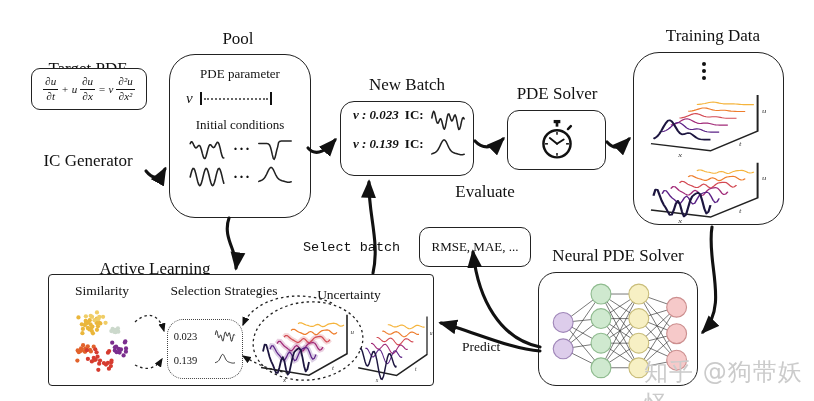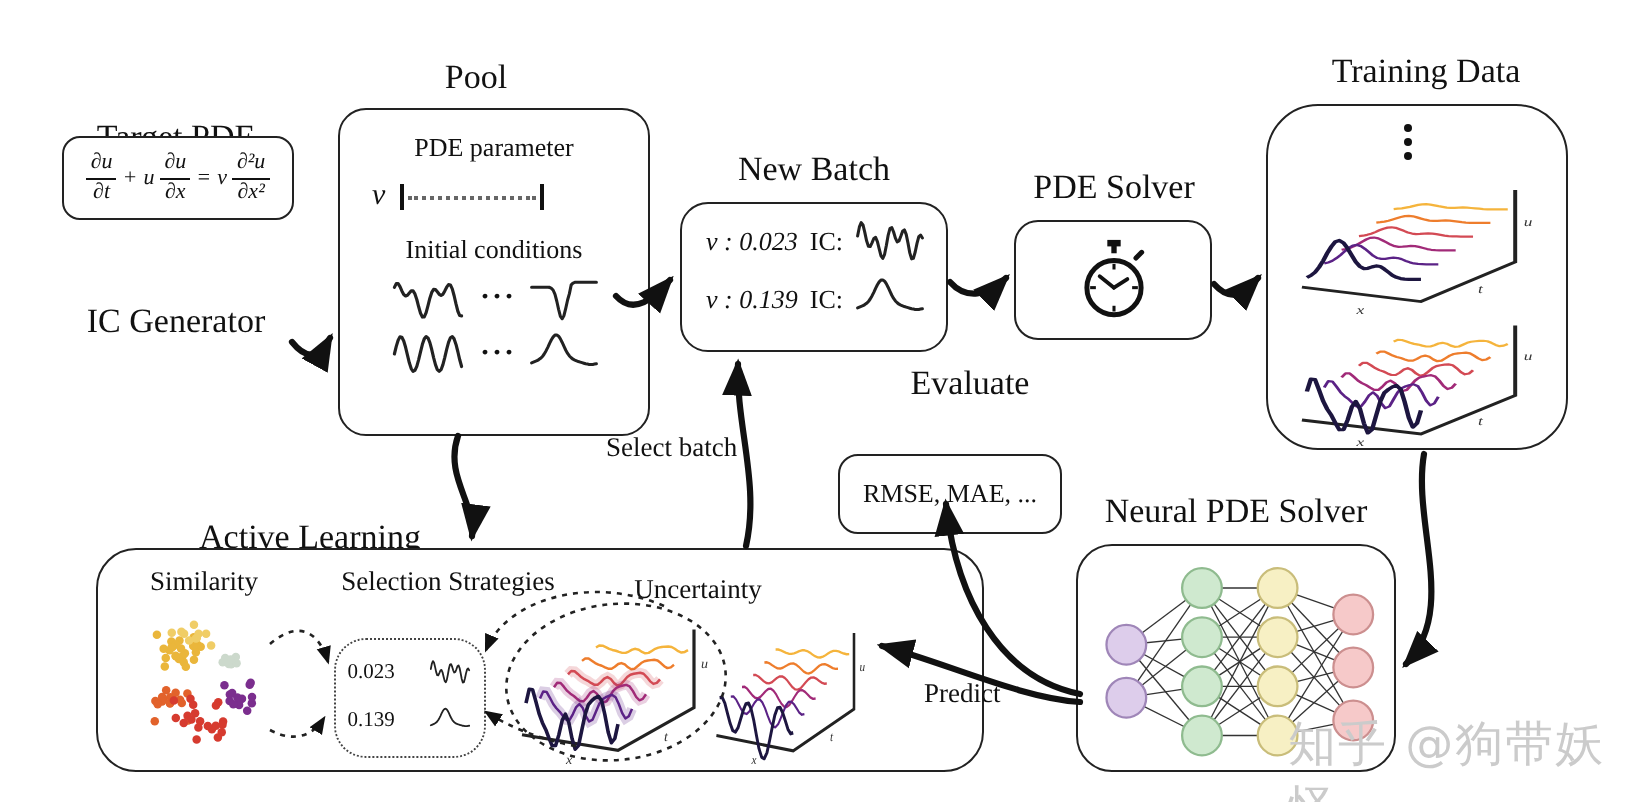--- a/index.html
+++ b/index.html
@@ -16,21 +16,21 @@
   .frac .num{border-bottom:1px solid #111;padding:0 2px 1px;}
   .frac .den{padding-top:1px;}
   
   .slider{display:inline-flex;align-items:center;margin-left:7px;}
   .sbar{width:2px;height:13px;background:#111;}
   .sdots{width:64px;height:0;border-top:2px dotted #666;margin:0 2px;}
   .hdots{font-weight:bold;font-size:15px;letter-spacing:1px;}
   .vdots{position:absolute;}
   .vdot{width:4px;height:4px;border-radius:50%;background:#111;margin:3px auto;}
   .wrow{display:flex;align-items:center;justify-content:center;gap:6px;}
-  .nbrow{display:flex;align-items:center;gap:6px;padding:2px 0 0 12px;font-size:13px;}
+  .nbrow{display:flex;gap:6px;padding:2px 0 0 12px;font-size:13px;font-weight:bold;}
   .arrow-layer{position:absolute;left:0;top:0;pointer-events:none;z-index:4;}
   .lbl{position:absolute;font-size:13.5px;z-index:5;}
   .wm{position:absolute;font-family:"DejaVu Sans",sans-serif;font-size:24px;
       color:#cbcbcb;z-index:6;letter-spacing:1px;margin-left:32px;}
   .selrow{display:flex;align-items:center;justify-content:center;gap:17px;
           font-size:10.5px;height:24px;}
 </style>
 </head>
 <body>
 
@@ -54,21 +54,21 @@
       <span class="frac">
           <span class="num">∂²u</span>
           <span class="den">∂x²</span>
         </span>
     </div>
   </div>
 
   <div class="title" style="left:20px;top:133px;width:136px;margin-top:19px;">IC Generator</div>
 
   <div class="title" style="left:169px;top:30px;width:138px;">Pool</div>
-  <div class="box" style="left:169px;top:54px;width:156px;height:164px;border-radius:14px;">
+  <div class="box" style="left:169px;top:54px;width:142px;height:164px;border-radius:26px;">
     <div class="small center" style="margin-top:11px;">PDE parameter</div>
     <div style="margin:8px 0 0 16px;display:flex;align-items:center;">
       <span style="font-style:italic;font-size:15px;">ν</span>
       <span class="slider">
           <span class="sbar"></span>
           <span class="sdots"></span>
           <span class="sbar"></span>
         </span>
     </div>
     <div class="small center" style="margin-top:10px;">Initial conditions</div>
@@ -211,21 +211,21 @@
         <circle cx="102" cy="44" r="10.5" fill="#f7f0c4" stroke="#c9bd7a" stroke-width="1.2"></circle>
         <circle cx="102" cy="70" r="10.5" fill="#f7f0c4" stroke="#c9bd7a" stroke-width="1.2"></circle>
         <circle cx="102" cy="96" r="10.5" fill="#f7f0c4" stroke="#c9bd7a" stroke-width="1.2"></circle>
         <circle cx="142" cy="32" r="10.5" fill="#f6c9c9" stroke="#cc8f8f" stroke-width="1.2"></circle>
         <circle cx="142" cy="60" r="10.5" fill="#f6c9c9" stroke="#cc8f8f" stroke-width="1.2"></circle>
         <circle cx="142" cy="88" r="10.5" fill="#f6c9c9" stroke="#cc8f8f" stroke-width="1.2"></circle>
       </svg>
   </div>
 
   <div class="title" style="left:80px;top:260px;width:150px;">Active Learning</div>
-  <div class="box" style="left:48px;top:274px;width:444px;height:112px;border-radius:20px;">
+  <div class="box" style="left:48px;top:274px;width:386px;height:112px;border-radius:4px;">
     <div class="small" style="position:absolute;left:8px;top:8px;width:90px;text-align:center;font-size:13.5px;">Similarity</div>
     <svg id="scatter" width="88" height="82" viewBox="0 0 85 85" style="position:absolute;left:6px;top:26px;">
         <circle cx="28.7" cy="20.5" r="2.2" fill="#eab63b"></circle>
         <circle cx="34.5" cy="28.1" r="2.2" fill="#eab63b"></circle>
         <circle cx="35.1" cy="31.2" r="2.2" fill="#eab63b"></circle>
         <circle cx="31.0" cy="28.1" r="2.2" fill="#eab63b"></circle>
         <circle cx="25.8" cy="29.0" r="2.2" fill="#eab63b"></circle>
         <circle cx="42.4" cy="22.3" r="2.2" fill="#eab63b"></circle>
         <circle cx="40.4" cy="29.9" r="2.2" fill="#eab63b"></circle>
         <circle cx="43.9" cy="23.2" r="2.2" fill="#eab63b"></circle>
@@ -351,21 +351,21 @@
         <text x="93.5" y="30" font-size="7" font-style="italic" fill="#333">u</text>
         <path d="M41.0,18.7L42.6,18.7L44.3,19.1L45.9,19.8L47.6,20.5L49.2,20.9L50.9,21.0L52.5,20.7L54.1,20.2L55.8,19.5L57.4,19.1L59.1,19.1L60.7,19.5L62.4,20.3L64.0,21.3L65.6,22.2L67.3,22.8L68.9,22.9L70.6,22.4L72.2,21.7L73.9,20.7L75.5,19.9L77.1,19.4L78.8,19.4L80.4,19.7L82.1,20.3L83.7,20.8L85.4,21.2L87.0,21.1" fill="none" stroke="#f5b43c" stroke-width="1.25" stroke-linejoin="round"></path>
         <path d="M34.0,25.5L35.6,25.4L37.3,26.0L38.9,27.0L40.6,27.9L42.2,28.6L43.9,28.7L45.5,28.3L47.1,27.5L48.8,26.7L50.4,26.1L52.1,26.0L53.7,26.6L55.4,27.7L57.0,29.0L58.6,30.3L60.3,31.1L61.9,31.3L63.6,30.7L65.2,29.6L66.9,28.3L68.5,27.1L70.1,26.5L71.8,26.4L73.4,26.9L75.1,27.7L76.7,28.5L78.4,28.9L80.0,28.8" fill="none" stroke="#ee7d2c" stroke-width="1.25" stroke-linejoin="round"></path>
         <path d="M27.0,32.1L28.6,32.1L30.3,32.9L31.9,34.1L33.6,35.4L35.2,36.3L36.9,36.5L38.5,36.0L40.1,34.9L41.8,33.7L43.4,32.9L45.1,32.8L46.7,33.6L48.4,35.1L50.0,36.9L51.6,38.6L53.3,39.7L54.9,39.8L56.6,39.1L58.2,37.6L59.9,35.9L61.5,34.4L63.1,33.5L64.8,33.4L66.4,34.0L68.1,35.1L69.7,36.1L71.4,36.7L73.0,36.6" fill="none" stroke="#d34a54" stroke-width="1.25" stroke-linejoin="round"></path>
         <path d="M20.0,38.4L21.6,38.3L23.3,39.4L24.9,41.1L26.6,42.9L28.2,44.1L29.9,44.4L31.5,43.6L33.1,42.2L34.8,40.6L36.4,39.5L38.1,39.3L39.7,40.4L41.4,42.4L43.0,44.9L44.6,47.2L46.3,48.7L47.9,49.0L49.6,47.9L51.2,45.9L52.9,43.5L54.5,41.4L56.1,40.2L57.8,40.1L59.4,41.0L61.1,42.4L62.7,43.9L64.4,44.7L66.0,44.5" fill="none" stroke="#a12a78" stroke-width="1.25" stroke-linejoin="round"></path>
         <path d="M13.0,43.5L14.6,43.4L16.3,45.0L17.9,47.6L19.6,50.3L21.2,52.2L22.9,52.6L24.5,51.4L26.1,49.2L27.8,46.8L29.4,45.1L31.1,44.9L32.7,46.5L34.4,49.6L36.0,53.4L37.6,56.9L39.3,59.2L40.9,59.6L42.6,58.0L44.2,54.9L45.9,51.3L47.5,48.1L49.1,46.3L50.8,46.1L52.4,47.4L54.1,49.6L55.7,51.8L57.4,53.0L59.0,52.7" fill="none" stroke="#5b2286" stroke-width="1.25" stroke-linejoin="round"></path>
         <path d="M6.0,44.0L7.6,43.8L9.3,47.0L10.9,52.2L12.6,57.6L14.2,61.3L15.9,62.1L17.5,59.9L19.1,55.5L20.8,50.7L22.4,47.3L24.1,46.9L25.7,50.0L27.4,56.2L29.0,63.8L30.6,70.8L32.3,75.4L33.9,76.1L35.6,73.0L37.2,66.8L38.9,59.6L40.5,53.3L42.1,49.5L43.8,49.2L45.4,51.9L47.1,56.3L48.7,60.6L50.4,63.0L52.0,62.5" fill="none" stroke="#1d1640" stroke-width="1.8" stroke-linejoin="round"></path>
       </svg>
   </div>
 
-  <div class="lbl" style="left:303px;top:216px;">Select batch</div>
+  <div class="lbl" style="left:303px;top:240px;font-family:Liberation Mono, monospace;">Select batch</div>
   <div class="lbl" style="left:462px;top:339px;">Predict</div>
 
   <svg class="arrow-layer" width="814" height="401" viewBox="0 0 814 401">
     <defs>
       <marker id="ah" viewBox="0 0 10 8" refX="8.5" refY="4" markerWidth="6" markerHeight="5" orient="auto">
           <path d="M0,0 L10,4 L0,8 z" fill="#111"></path>
         </marker>
       <marker id="ahs" viewBox="0 0 10 8" refX="8.5" refY="4" markerWidth="7" markerHeight="6" orient="auto">
           <path d="M0,0 L10,4 L0,8 z" fill="#111"></path>
         </marker>

